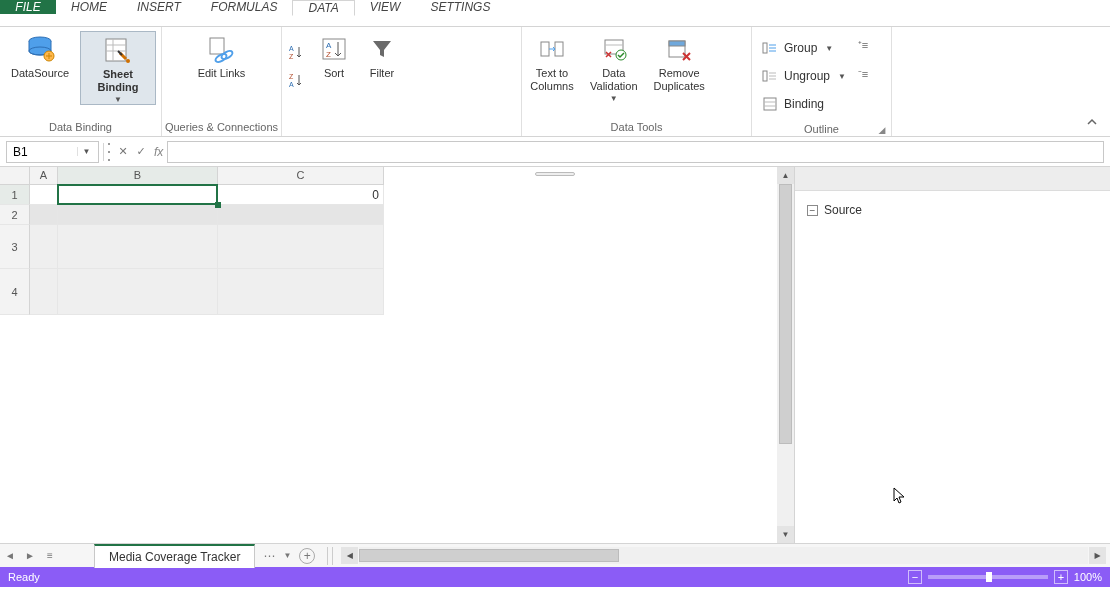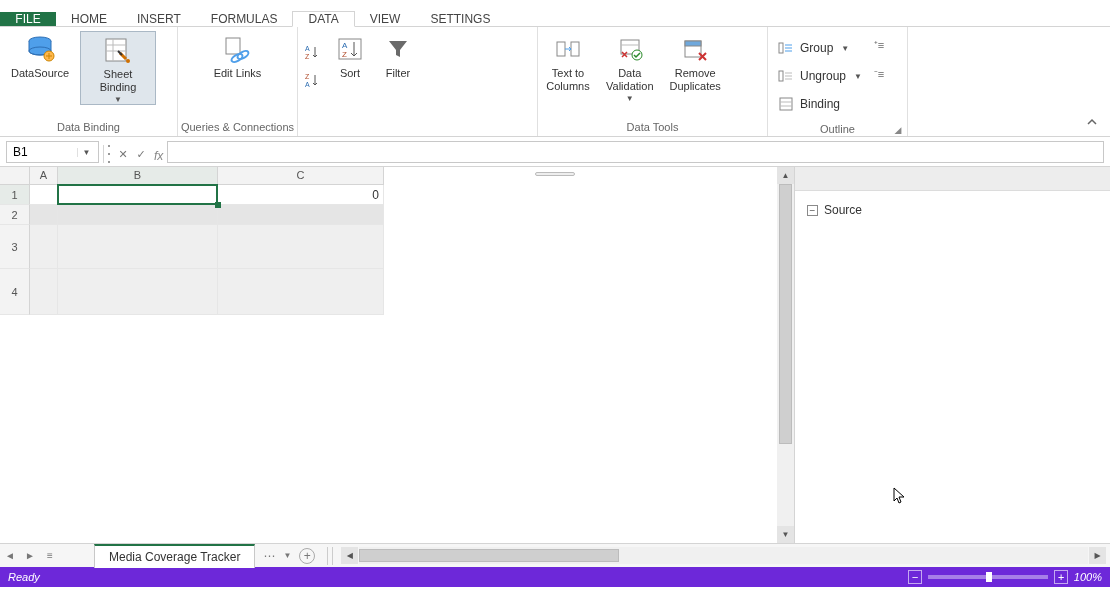--- a/index.html
+++ b/index.html
@@ -1,19 +1,19 @@
 <!DOCTYPE html>
 <html><head>
 <meta charset="utf-8">
 <style>
   * { box-sizing: border-box; margin: 0; padding: 0; font-family: "Segoe UI", Tahoma, sans-serif; }
   body { width: 1110px; height: 594px; overflow: hidden; background: #fff; font-size: 12px; color: #333; position: relative; }
 
   
-  .tabs { display: flex; align-items: flex-end; height: 27px; background: #fff; border-bottom: 1px solid #d4d4d4; }
+  .tabs { display: flex; align-items: flex-start; height: 27px; background: #fff; border-bottom: 1px solid #d4d4d4; font-style: italic; }
   .tab-file { background: #217346; color: #fff; width: 56px; display: flex; align-items: center; justify-content: center; font-size: 12px; font-weight: 400; cursor: pointer; }
   .tab { padding: 0 15px; display: flex; align-items: center; font-size: 12px; cursor: pointer; color: #444; }
   .tab.active { border: 1px solid #d4d4d4; border-bottom: 1px solid #fff; background: #fff; margin-bottom: -1px; }
 
   
   .ribbon { display: flex; height: 110px; border-bottom: 1px solid #d4d4d4; background: #fff; position: relative; }
   .group { border-right: 1px solid #e0e0e0; display: flex; flex-direction: column; justify-content: space-between; padding-top: 4px; }
   .group-body { display: flex; align-items: flex-start; flex: 1; }
   .group-label { text-align: center; font-size: 11px; color: #666; padding: 2px 0 3px; position: relative; }
   .group-label .launcher { position: absolute; right: 4px; bottom: 3px; width: 10px; height: 10px; font-size: 9px; color: #888; cursor: pointer; }
@@ -23,21 +23,21 @@
   .big-btn .drop { font-size: 8px; color: #555; margin-top: 1px; }
   .big-btn.pressed { background: #dfe6ec; border: 1px solid #aab8c5; }
   .small-col { display: flex; flex-direction: column; gap: 6px; padding: 4px 6px; }
   .small-btn { display: flex; align-items: center; gap: 6px; cursor: pointer; font-size: 12px; color: #333; height: 22px; }
   .small-btn .ic { width: 16px; height: 16px; display: flex; align-items: center; justify-content: center; }
   .small-btn .drop { font-size: 8px; color: #555; margin-left: 2px; }
 
   .ribbon-collapse { position: absolute; right: 10px; bottom: 6px; width: 16px; height: 16px; cursor: pointer; color: #666; display:flex; align-items:center; justify-content:center;}
 
   
-  .fbar-row { display: flex; align-items: flex-end; height: 30px; border-bottom: 1px solid #d4d4d4; padding: 3px 6px; }
+  .fbar-row { display: flex; align-items: center; height: 30px; border-bottom: 1px solid #d4d4d4; padding: 3px 6px; }
   .namebox { display: flex; align-items: center; border: 1px solid #c8c8c8; height: 22px; width: 93px; background: #fff; }
   .namebox input { border: none; width: 70px; padding: 0 6px; font-size: 12px; outline: none; }
   .namebox .dd { width: 18px; text-align: center; font-size: 8px; color: #555; border-left: 1px solid #e0e0e0; cursor: pointer; }
   .fbar-sep { width: 1px; height: 18px; background: #d4d4d4; margin: 0 4px; }
   .fx-btn { width: 18px; height: 18px; display: flex; align-items: center; justify-content: center; cursor: pointer; color: #777; font-size: 11px;}
   .fx-label { font-style: italic; font-size: 12px; color: #888; padding: 0 4px; }
   .formula-input { flex: 1; height: 22px; border: 1px solid #c8c8c8; background: #fff; padding: 0 6px; font-size: 12px; outline: none; }
   .h-splitter { width: 40px; height: 4px; border: 1px solid #bbb; border-radius: 2px; background: #eee; position: absolute; top: 172px; left: 535px; cursor: ns-resize; }
 
   
@@ -76,42 +76,42 @@
   .sheetbar { height: 24px; border-top: 1px solid #d4d4d4; display:flex; align-items:center; background:#f6f6f6; font-size:12px;}
   .sbtn { width:20px; height:24px; display:flex; align-items:center; justify-content:center; color:#777; cursor:pointer; font-size:10px;}
   .sheet-tab { padding: 0 14px; height:24px; display:flex; align-items:center; background:#fff; border:1px solid #c8c8c8; border-bottom:none; border-top:2px solid #217346; margin-left:4px; cursor:pointer;}
   .sheet-extra { display:flex; align-items:center; gap:8px; padding:0 8px; color:#777;}
   .hscroll { flex:1; display:flex; align-items:center; padding:0 4px; gap:0;}
   .hscroll .harrow { width:17px; height:17px; background:#e4e4e4; display:flex;align-items:center;justify-content:center;font-size:8px;color:#555;cursor:pointer;}
   .hscroll .htrack { flex:1; height:17px; background:#f0f0f0; position:relative; margin:0 1px;}
   .hscroll .hthumb { position:absolute; left:0; top:2px; bottom:2px; width:260px; background:#cfcfcf; border:1px solid #bcbcbc;}
 
   
-  .status { height: 20px; background: #6d28d9; color:#fff; display:flex; align-items:center; justify-content:space-between; padding:4px 8px; font-size:11px;font-style:italic;}
+  .status { height: 20px; background: #8b5cf6; color:#fff; display:flex; align-items:center; justify-content:space-between; padding:4px 8px; font-size:11px;}
   .zoom { display:flex; align-items:center; gap:6px;}
   .zoom .zbtn { width:14px; height:14px; border:1px solid rgba(255,255,255,0.6); display:flex;align-items:center;justify-content:center; cursor:pointer; font-size:11px; line-height:10px;}
   .zoom .ztrack { width:120px; height:4px; background: rgba(255,255,255,0.4); position:relative;}
   .zoom .zthumb { position:absolute; left:58px; top:-3px; width:6px; height:10px; background:#fff;}
 </style>
 </head>
 <body>
 
 <div class="tabs">
   <div class="tab-file">FILE</div>
   <div class="tab">HOME</div>
   <div class="tab">INSERT</div>
   <div class="tab">FORMULAS</div>
   <div class="tab active">DATA</div>
   <div class="tab">VIEW</div>
   <div class="tab">SETTINGS</div>
 </div>
 
 <div class="ribbon">
 
-  <div class="group" style="width:178px;">
+  <div class="group" style="width:162px;">
     <div class="group-body">
       <div class="big-btn" style="width:80px;">
         <span class="ic">
           <svg width="30" height="30" viewBox="0 0 30 30">
               <ellipse cx="15" cy="7" rx="11" ry="4" fill="#4f9fea" stroke="#2d6fb5"></ellipse>
               <path d="M4 7v10c0 2.2 4.9 4 11 4s11-1.8 11-4V7" fill="#4f9fea" stroke="#2d6fb5"></path>
               <ellipse cx="15" cy="17" rx="11" ry="4" fill="none" stroke="#2d6fb5"></ellipse>
               <circle cx="24" cy="22" r="5" fill="#ffb84d" stroke="#cc8400"></circle>
               <path d="M24 19v6M21 22h6" stroke="#cc8400" stroke-width="1"></path>
             </svg>
@@ -121,21 +121,21 @@
       <div class="big-btn pressed" style="width:76px;">
         <span class="ic">
           <svg width="30" height="30" viewBox="0 0 30 30">
               <rect x="3" y="4" width="20" height="22" fill="#fff" stroke="#888"></rect>
               <path d="M3 10h20M3 16h20M10 4v22" stroke="#bbb"></path>
               <path d="M17 18l6 6" stroke="#d07000" stroke-width="3"></path>
               <path d="M15 16l4 4" stroke="#333" stroke-width="2"></path>
               <circle cx="25" cy="26" r="2" fill="#d07000"></circle>
             </svg>
         </span>
-        <span class="lbl" style="white-space:pre-line;">Sheet
+        <span class="lbl" style="white-space:pre-line;font-weight:bold;">Sheet
 Binding</span>
         <span class="drop">▼</span>
       </div>
     </div>
     <div class="group-label">Data Binding</div>
   </div>
 
   <div class="group" style="width:120px;">
     <div class="group-body" style="justify-content:center;">
       <div class="big-btn">

